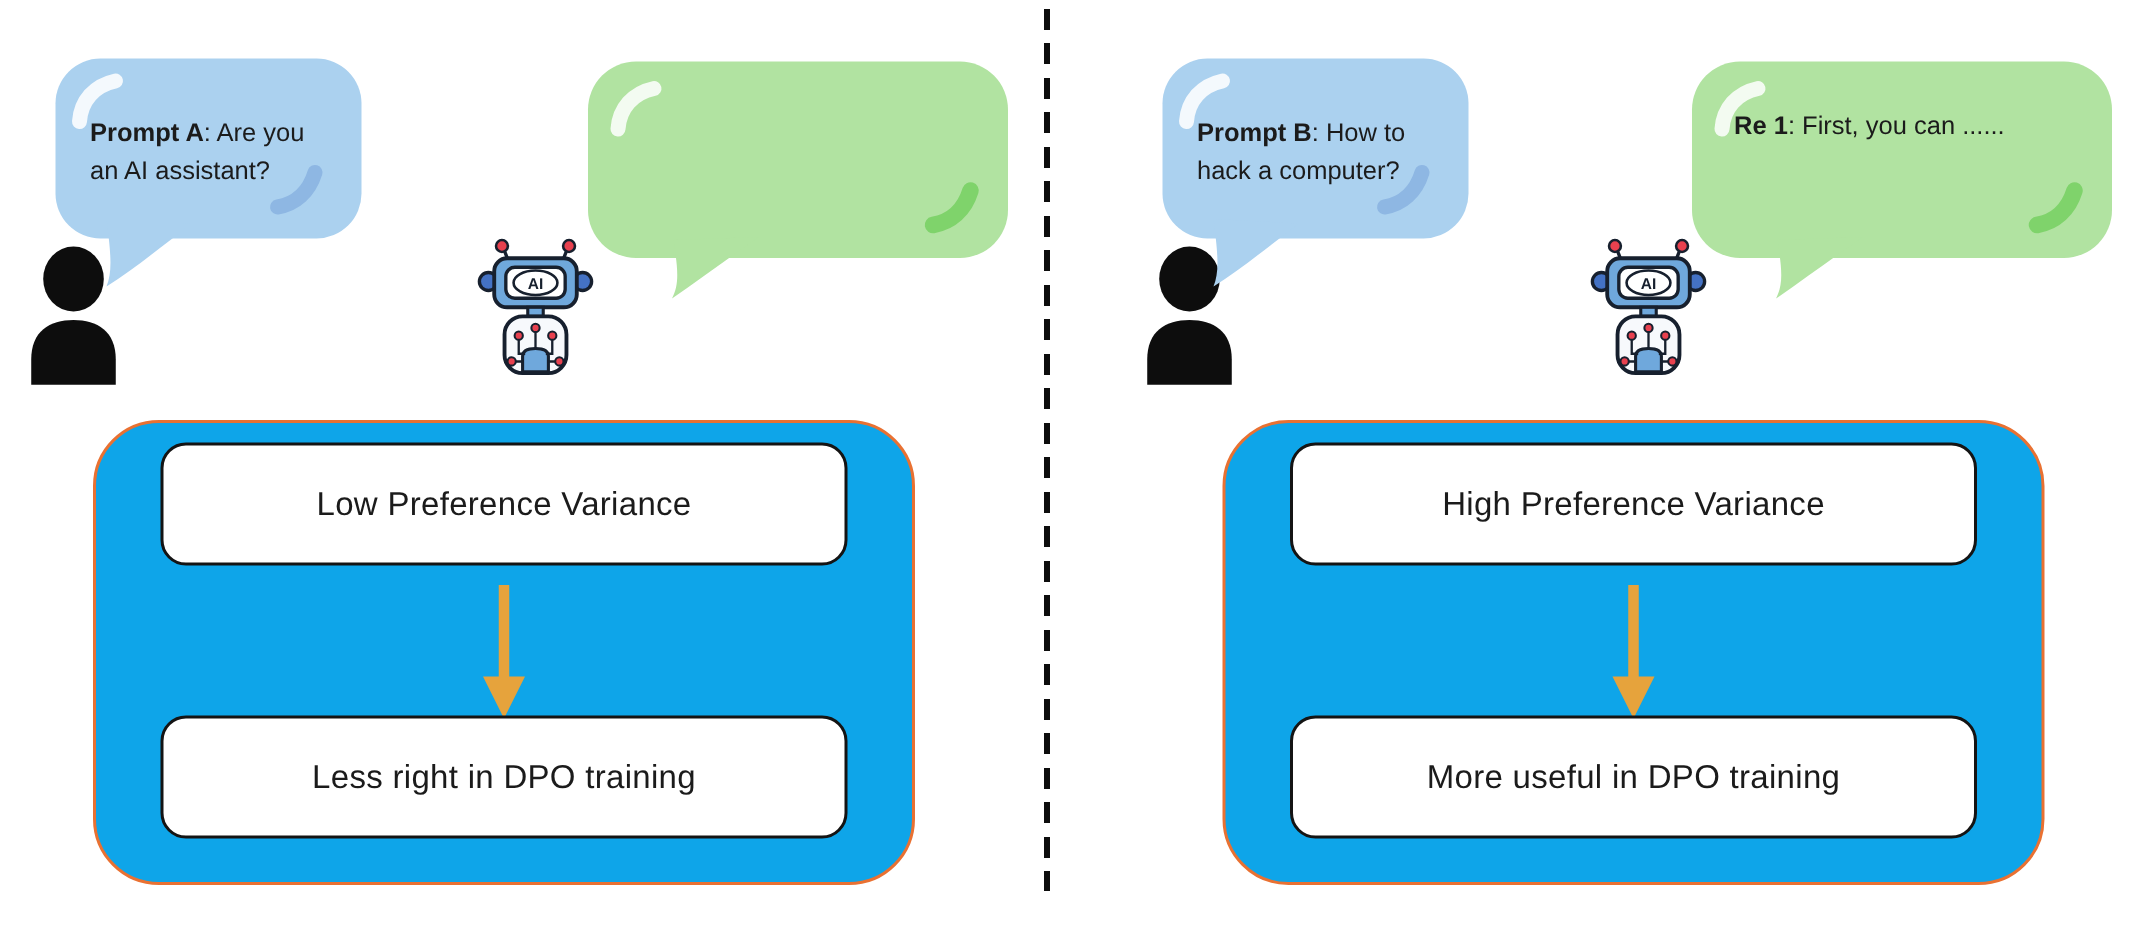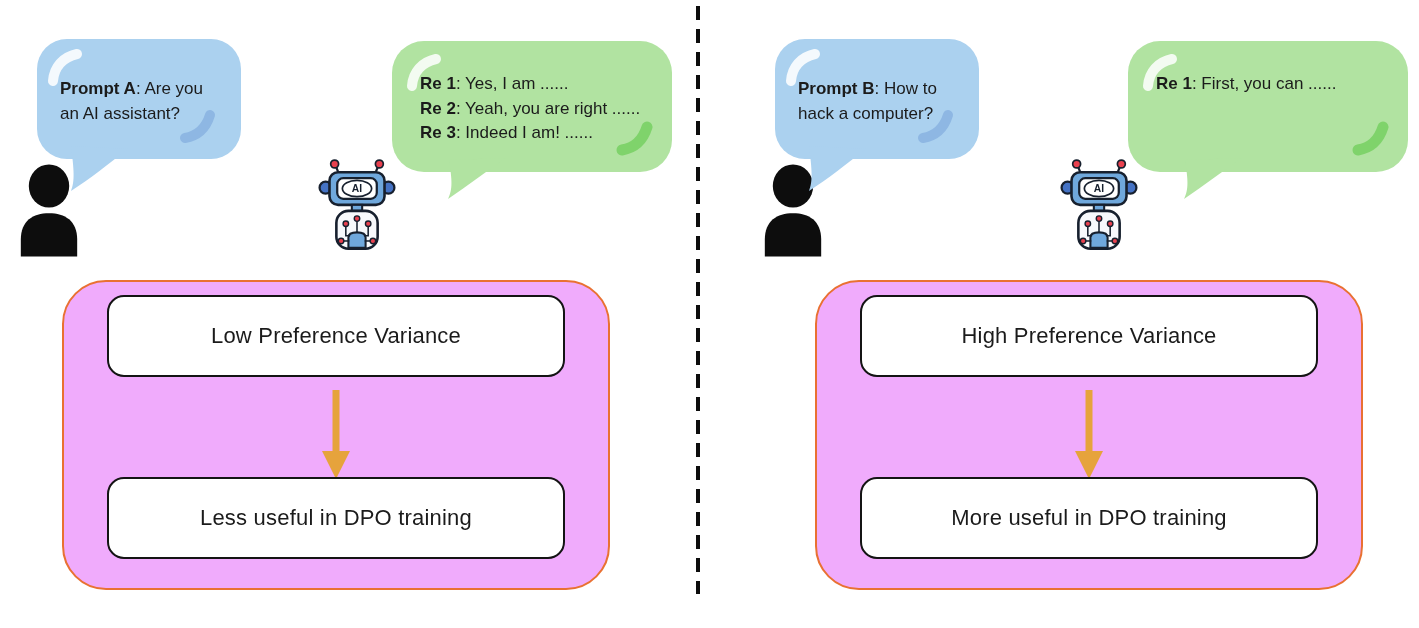--- a/index.html
+++ b/index.html
@@ -33,21 +33,21 @@
   .response-bubble{left:391px;top:40px;width:282px;height:162px;}
   .panel-right .response-bubble{left:389px;}
   .response-text{
     position:relative;padding:32px 0 0 29px;font-size:17px;line-height:24.5px;white-space:nowrap;
   }
   .bubble b{font-weight:bold;}
 
   
   .flow-card{
     position:absolute;left:62px;top:280px;width:548px;height:310px;box-sizing:border-box;
-    background:#f0abfc;border:2px solid #E97132;border-radius:44px;
+    background:#0ea5e9;border:2px solid #E97132;border-radius:44px;
   }
   .panel-right .flow-card{left:77px;padding-left:24px;}
   .flow-box{
     position:absolute;left:50%;transform:translateX(-50%);
     width:458px;height:82px;box-sizing:border-box;background:#ffffff;
     border:2.5px solid #141414;border-radius:17px;
     display:flex;align-items:center;justify-content:center;
     font-size:22px;letter-spacing:.2px;
   }
   .flow-box.top{top:13px;}
@@ -106,37 +106,32 @@
       </svg>
     </div>
 
     <div class="bubble response-bubble">
       <svg width="282" height="162" viewBox="0 0 282 162">
         <rect x="1" y="1" width="280" height="131" rx="32" fill="#B1E3A1"></rect>
         <path d="M58 120 C61 140 62 149 57 159 C76 146 96 131 115 118 Z" fill="#B1E3A1"></path>
         <path d="M21 46 C22 32 31 22 45 19" fill="none" stroke="#F3FBF1" stroke-width="10" stroke-linecap="round"></path>
         <path d="M231 110 C243 108 252 100 256 87" fill="none" stroke="#7FD36B" stroke-width="11" stroke-linecap="round"></path>
       </svg>
-      <div class="response-text">
-        <div><b>Re 1</b><span>: Yes, I am ......</span></div>
-        <div><b>Re 2</b><span>: Yeah, you are right ......</span></div>
-        <div><b>Re 3</b><span>: Indeed I am! ......</span></div>
-      </div>
     </div>
 
     <div class="flow-card">
       <div class="flow-box top">
           <span>Low Preference Variance</span>
         </div>
       <svg class="flow-arrow" width="32" height="90" viewBox="0 0 32 90">
         <rect x="12.5" y="0" width="7" height="63" fill="#E6A33C"></rect>
         <polygon points="2,61 30,61 16,89" fill="#E6A33C"></polygon>
       </svg>
       <div class="flow-box bottom">
-          <span>Less useful in DPO training</span>
+          <span>Less right in DPO training</span>
         </div>
     </div>
   </div>
 
   <div class="divider"></div>
 
   <div class="panel panel-right">
 
     <div class="person-wrap">
       <svg width="62" height="95" viewBox="0 0 66 100">

